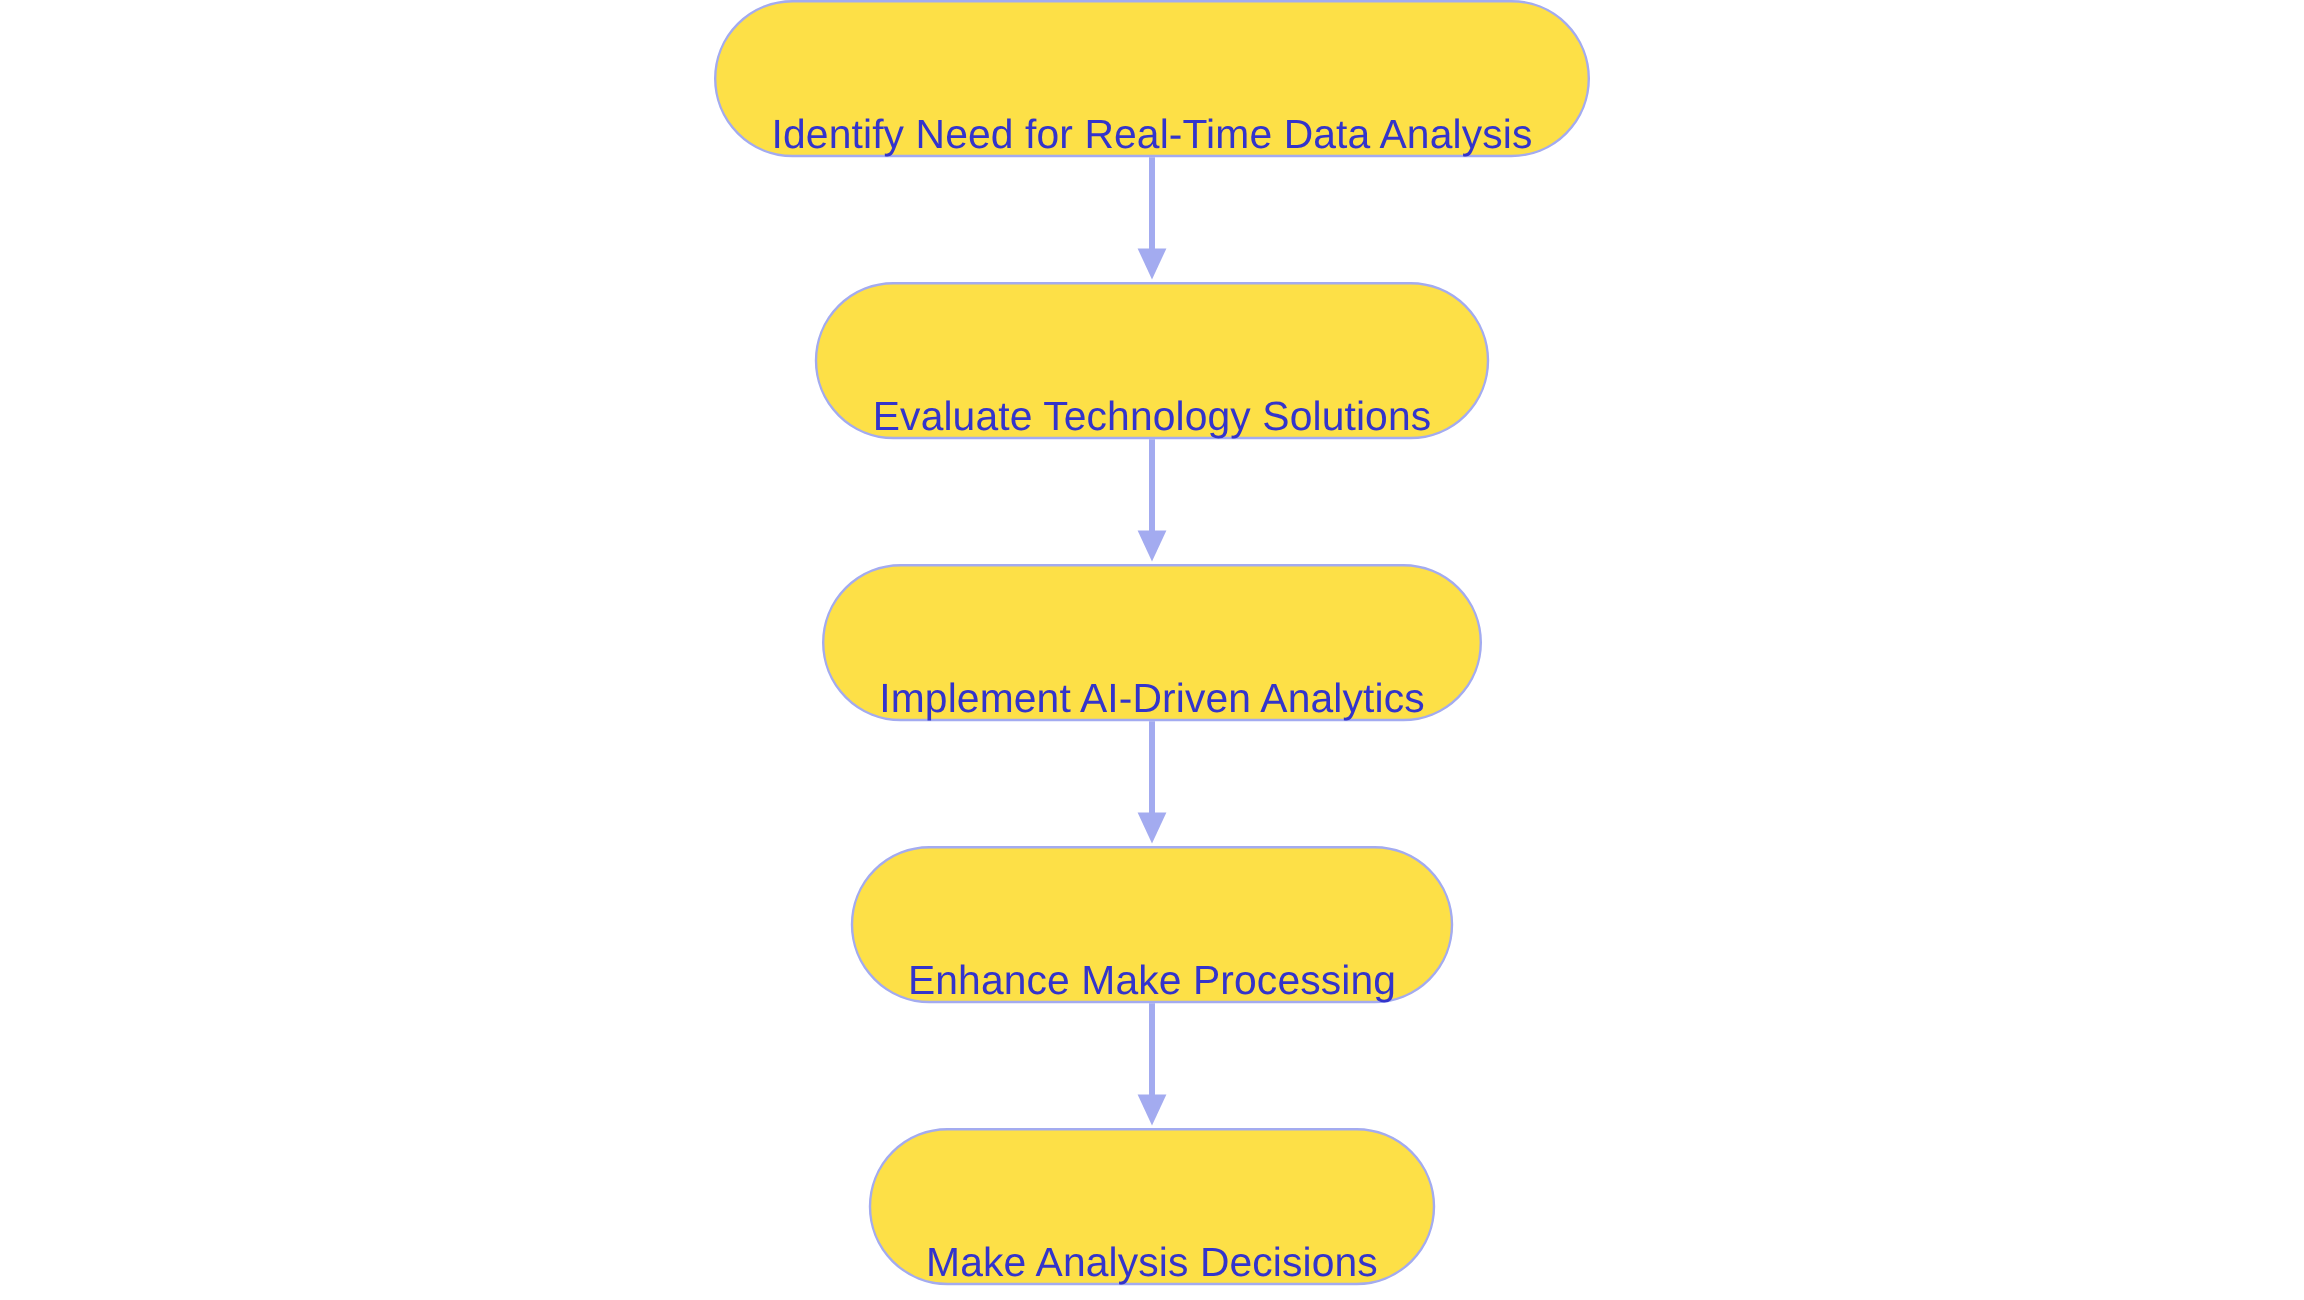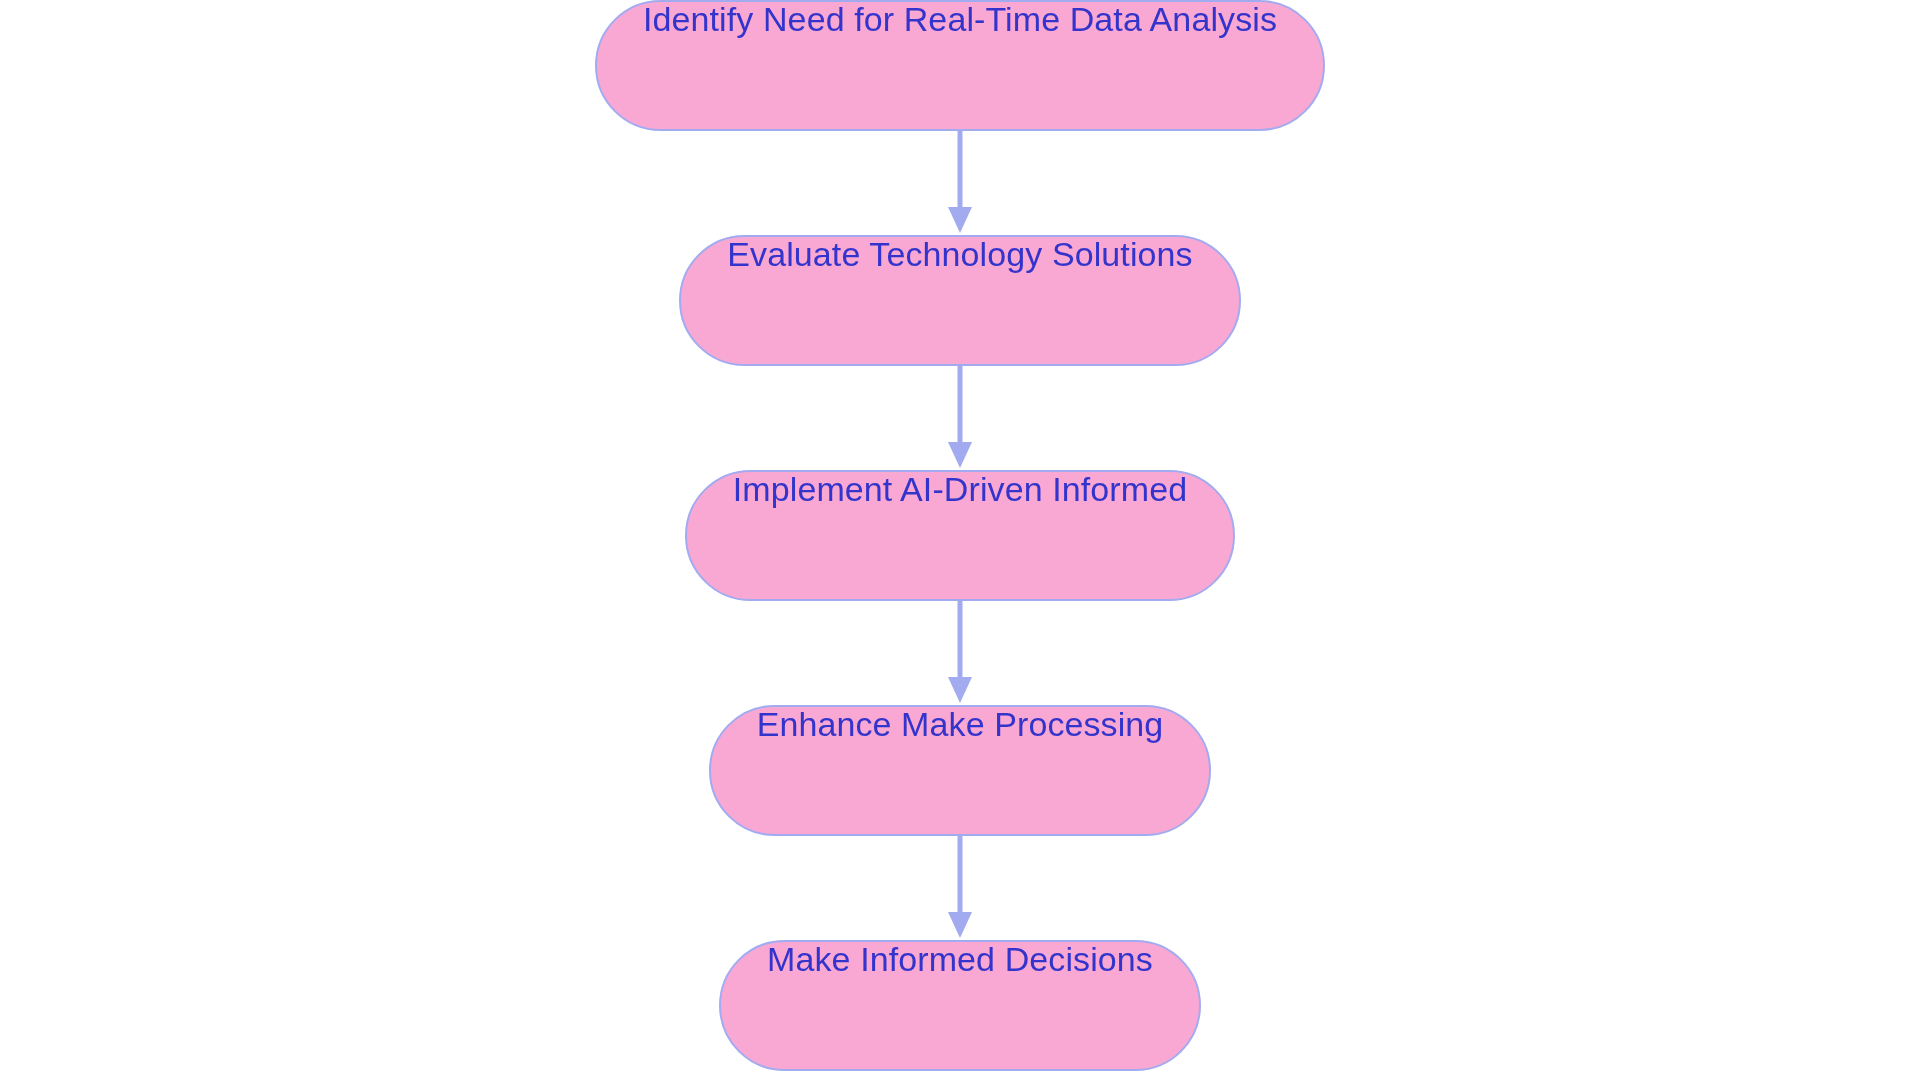--- a/index.html
+++ b/index.html
@@ -29,25 +29,25 @@
     height: 1083px;
     display: flex;
     flex-direction: column;
     align-items: center;
     justify-content: flex-start;
   }
 
   .flow-node {
     box-sizing: border-box;
     height: 131px;
-    background: #f9a8d4;
+    background: #fde047;
     border: 2px solid #a3abf0;
     border-radius: 66px;
     display: flex;
-    align-items: flex-start;
+    align-items: flex-end;
     justify-content: center;
     padding: 0 46px;
     flex: 0 0 auto;
   }
 
   .flow-node-label {
     color: #3334cb;
     font-size: 34px;
     font-weight: 400;
     line-height: 1;
@@ -92,21 +92,21 @@
     </div>
 
     <div class="flow-connector">
       <svg viewBox="0 0 40 104" xmlns="http://www.w3.org/2000/svg" aria-hidden="true">
         <line x1="20" y1="0" x2="20" y2="78" stroke="#a3abf0" stroke-width="5"></line>
         <polygon points="8,76 32,76 20,102" fill="#a3abf0"></polygon>
       </svg>
     </div>
 
     <div class="flow-node">
-      <span class="flow-node-label">Implement AI-Driven Informed</span>
+      <span class="flow-node-label">Implement AI-Driven Analytics</span>
     </div>
 
     <div class="flow-connector">
       <svg viewBox="0 0 40 104" xmlns="http://www.w3.org/2000/svg" aria-hidden="true">
         <line x1="20" y1="0" x2="20" y2="78" stroke="#a3abf0" stroke-width="5"></line>
         <polygon points="8,76 32,76 20,102" fill="#a3abf0"></polygon>
       </svg>
     </div>
 
     <div class="flow-node">
@@ -114,17 +114,17 @@
     </div>
 
     <div class="flow-connector">
       <svg viewBox="0 0 40 104" xmlns="http://www.w3.org/2000/svg" aria-hidden="true">
         <line x1="20" y1="0" x2="20" y2="78" stroke="#a3abf0" stroke-width="5"></line>
         <polygon points="8,76 32,76 20,102" fill="#a3abf0"></polygon>
       </svg>
     </div>
 
     <div class="flow-node">
-      <span class="flow-node-label">Make Informed Decisions</span>
+      <span class="flow-node-label">Make Analysis Decisions</span>
     </div>
 
   </div>
 </div>
 
 </body></html>

